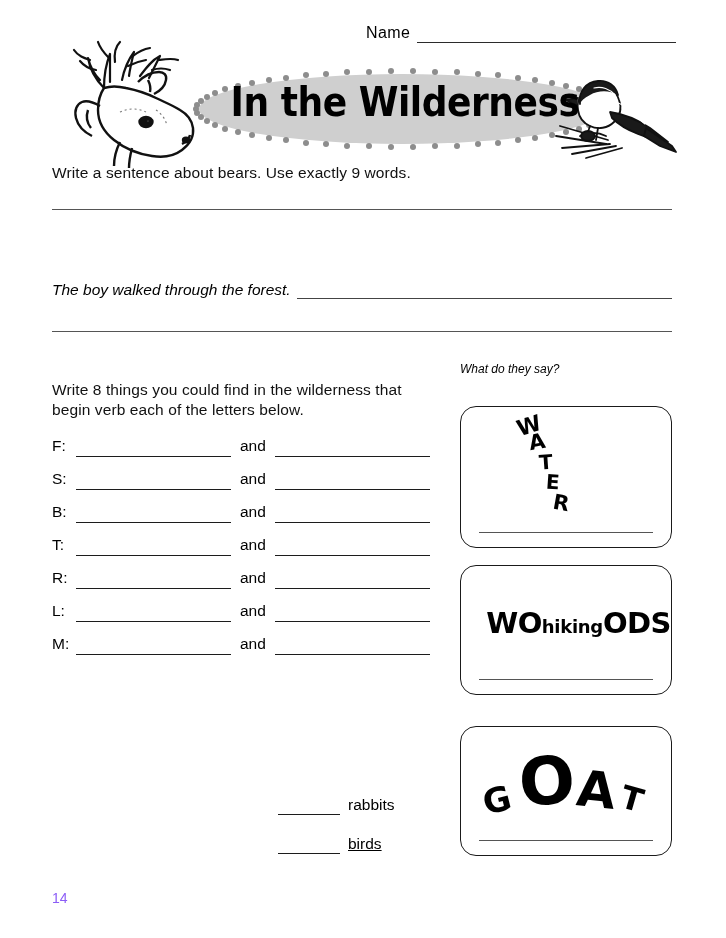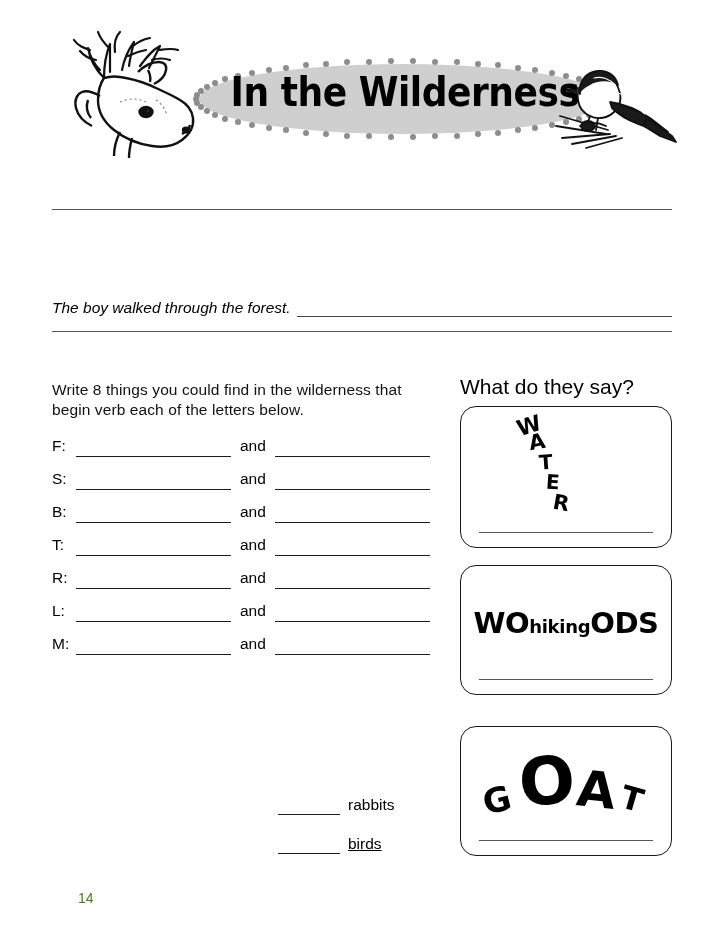--- a/index.html
+++ b/index.html
@@ -37,21 +37,21 @@
   }
   .name-rule {
     flex: 1;
     border-bottom: 1.6px solid #2b2b2b;
     height: 14px;
   }
 
   .banner {
     position: absolute;
     left: 60px;
-    top: 26px;
+    top: 36px;
     width: 620px;
     height: 130px;
   }
 
   .ellipse-wrap {
     position: absolute;
     left: 133px;
     top: 32px;
     width: 418px;
     height: 82px;
@@ -166,22 +166,23 @@
     position: absolute;
     left: 18px;
     right: 18px;
     bottom: 14px;
     border-bottom: 1.6px solid #555;
     height: 0;
   }
   .pbox-title {
     position: absolute;
     left: 460px;
-    top: 375px;
-    font-size: 21px;
+    top: 362px;
+    font-size: 12px;
+    font-style: italic;
   }
 
   .water-stack {
     position: absolute;
     left: 52px;
     top: 8px;
     width: 120px;
     height: 110px;
   }
   .wletter {
@@ -189,21 +190,21 @@
     font-family: "DejaVu Sans", sans-serif;
     font-weight: bold;
     font-size: 22px;
     line-height: 1;
   }
 
   .woods-line {
     position: absolute;
     left: 0; right: 0;
     top: 40px;
-    text-align: center;
+    text-align: right;
     font-family: "DejaVu Sans", sans-serif;
     font-weight: bold;
     white-space: nowrap;
   }
   .w-big { font-size: 29px; letter-spacing: -0.5px; }
   .w-small { font-size: 18px; letter-spacing: -0.3px; }
 
   .goat-wrap {
     position: absolute;
     left: 0; right: 0;
@@ -216,37 +217,40 @@
     font-weight: bold;
     line-height: 1;
   }
 
   
   .footer-page {
     position: absolute;
     left: 52px;
     top: 890px;
     font-size: 14px;
-    color: #4d7c0f;
-    margin-left: 26px;
+    color: #8b5cf6;
   }
   .footer-credit {
     position: absolute;
     right: 52px;
     top: 892px;
     font-size: 12.5px;
     color: #2a2a2a;
     white-space: nowrap;
   }
 </style>
 </head>
 <body>
 
 <div id="page">
 
+  <div class="name-row">
+    <span class="name-label">Name</span>
+    <span class="name-rule"></span>
+  </div>
 
   <div class="banner">
 
     <svg class="deer" viewBox="0 0 140 134">
       <g fill="none" stroke="#111" stroke-width="2.2" stroke-linecap="round" stroke-linejoin="round">
         <path d="M44 52 C36 44 30 34 28 22 M28 22 C30 30 34 38 40 44"></path>
         <path d="M30 24 C24 22 18 20 14 14"></path>
         <path d="M36 34 C30 33 24 30 20 25"></path>
         <path d="M44 52 C44 40 46 28 50 18 M50 18 C50 28 50 38 50 46"></path>
         <path d="M49 22 C44 17 40 12 38 6"></path>
@@ -360,24 +364,25 @@
         <path d="M30 72 C38 68 48 68 56 72"></path>
         <path d="M10 62 L58 76 M6 72 L56 80 M12 84 L60 80 M22 90 L66 82 M36 94 L72 84"></path>
         <ellipse cx="38" cy="72" rx="7" ry="5" fill="#1a1a1a" stroke="#111"></ellipse>
         <circle cx="50" cy="30" r="2.1" fill="#fff" stroke="none"></circle>
       </g>
     </svg>
 
     <div class="banner-title">In the Wilderness</div>
   </div>
 
+  <div class="body-text" style="left:52px; top:163px; width:620px;">Write a sentence about bears. Use exactly 9 words.</div>
   <div class="hrule" style="left:52px; top:209px; width:620px;"></div>
 
 
-  <div style="position:absolute; left:52px; top:299px; width:620px; display:flex; align-items:flex-end;">
+  <div style="position:absolute; left:52px; top:281px; width:620px; display:flex; align-items:flex-end;">
     <span class="italic-ex">The boy walked through the forest.</span>
     <span style="flex:1; border-bottom:1.5px solid #444; height:13px; margin-left:6px;"></span>
   </div>
   <div class="hrule" style="left:52px; top:331px; width:620px;"></div>
 
   <div class="body-text" style="left:52px; top:380px; width:390px;">
     <span>Write 8 things you could find in the wilderness that</span>
     <span>begin verb each of the letters below.</span>
   </div>
 

